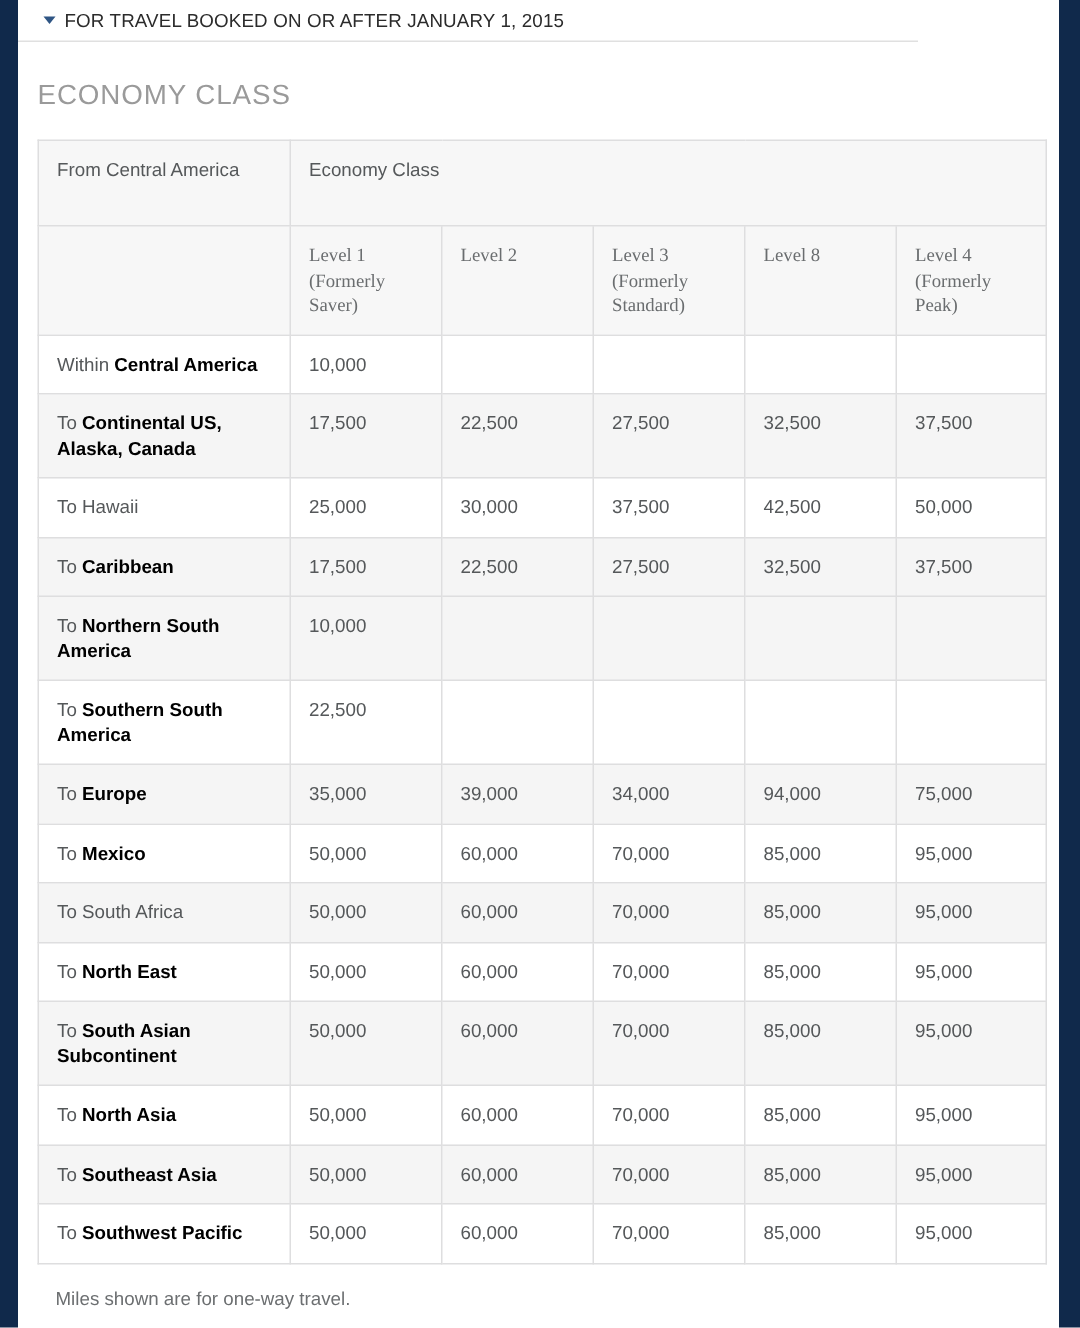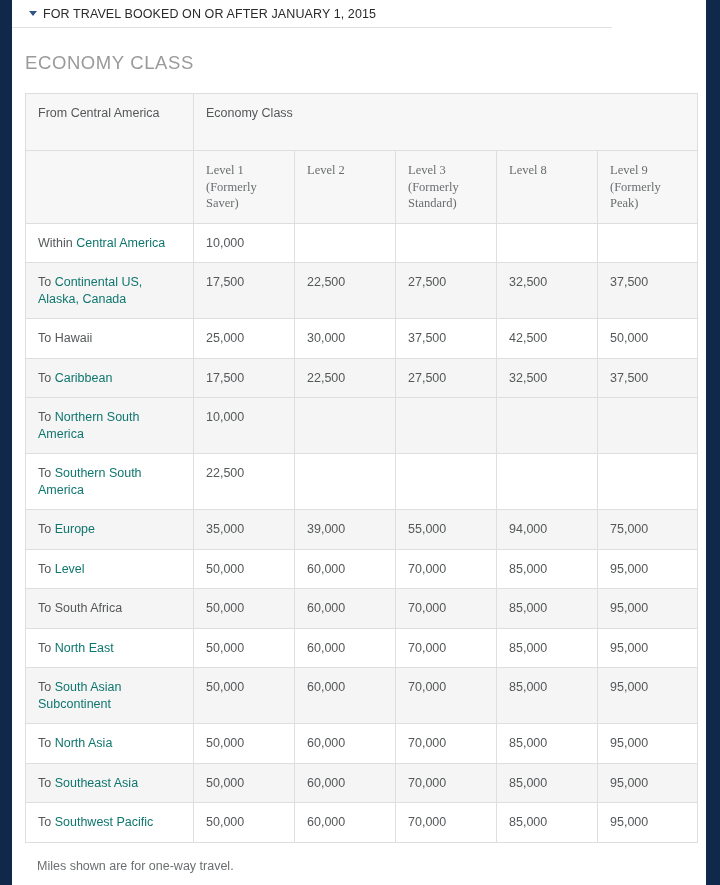--- a/index.html
+++ b/index.html
@@ -111,23 +111,23 @@
     font-family: Liberation Serif, serif;
   }
 
   tbody tr.shade td { background: #f5f5f5; }
   tbody tr.plain td { background: #ffffff; }
 
   td.label { color: #6d6a63; }
   td.num   { color: #55585a; }
 
   a.dest {
-    color: #0f766e;
+    color: #000000;
     text-decoration: none;
-    font-weight: 400;
+    font-weight: 700;
   }
 
   
   .footnote {
     font-size: 12.5px;
     color: #6c6f71;
     padding: 16px 0 0 25px;
   }
 </style>
 </head>
@@ -159,21 +159,21 @@
         <tr class="head-main">
           <th>From Central America</th>
           <th colspan="5">Economy Class</th>
         </tr>
         <tr class="head-levels">
           <th></th>
           <th>Level 1 (Formerly Saver)</th>
           <th>Level 2</th>
           <th>Level 3 (Formerly Standard)</th>
           <th>Level 8</th>
-          <th>Level 9 (Formerly Peak)</th>
+          <th>Level 4 (Formerly Peak)</th>
         </tr>
       </thead>
       <tbody id="award-body">
           <tr class="plain">
             <td class="label"><span>Within </span><a class="dest" href="#">Central America</a></td>
             <td class="num">10,000</td>
             <td class="num"></td>
             <td class="num"></td>
             <td class="num"></td>
             <td class="num"></td>
@@ -215,26 +215,26 @@
             <td class="num">22,500</td>
             <td class="num"></td>
             <td class="num"></td>
             <td class="num"></td>
             <td class="num"></td>
           </tr>
           <tr class="shade">
             <td class="label"><span>To </span><a class="dest" href="#">Europe</a></td>
             <td class="num">35,000</td>
             <td class="num">39,000</td>
-            <td class="num">55,000</td>
+            <td class="num">34,000</td>
             <td class="num">94,000</td>
             <td class="num">75,000</td>
           </tr>
           <tr class="plain">
-            <td class="label"><span>To </span><a class="dest" href="#">Level</a></td>
+            <td class="label"><span>To </span><a class="dest" href="#">Mexico</a></td>
             <td class="num">50,000</td>
             <td class="num">60,000</td>
             <td class="num">70,000</td>
             <td class="num">85,000</td>
             <td class="num">95,000</td>
           </tr>
           <tr class="shade">
             <td class="label"><span>To </span><span>South Africa</span></td>
             <td class="num">50,000</td>
             <td class="num">60,000</td>

